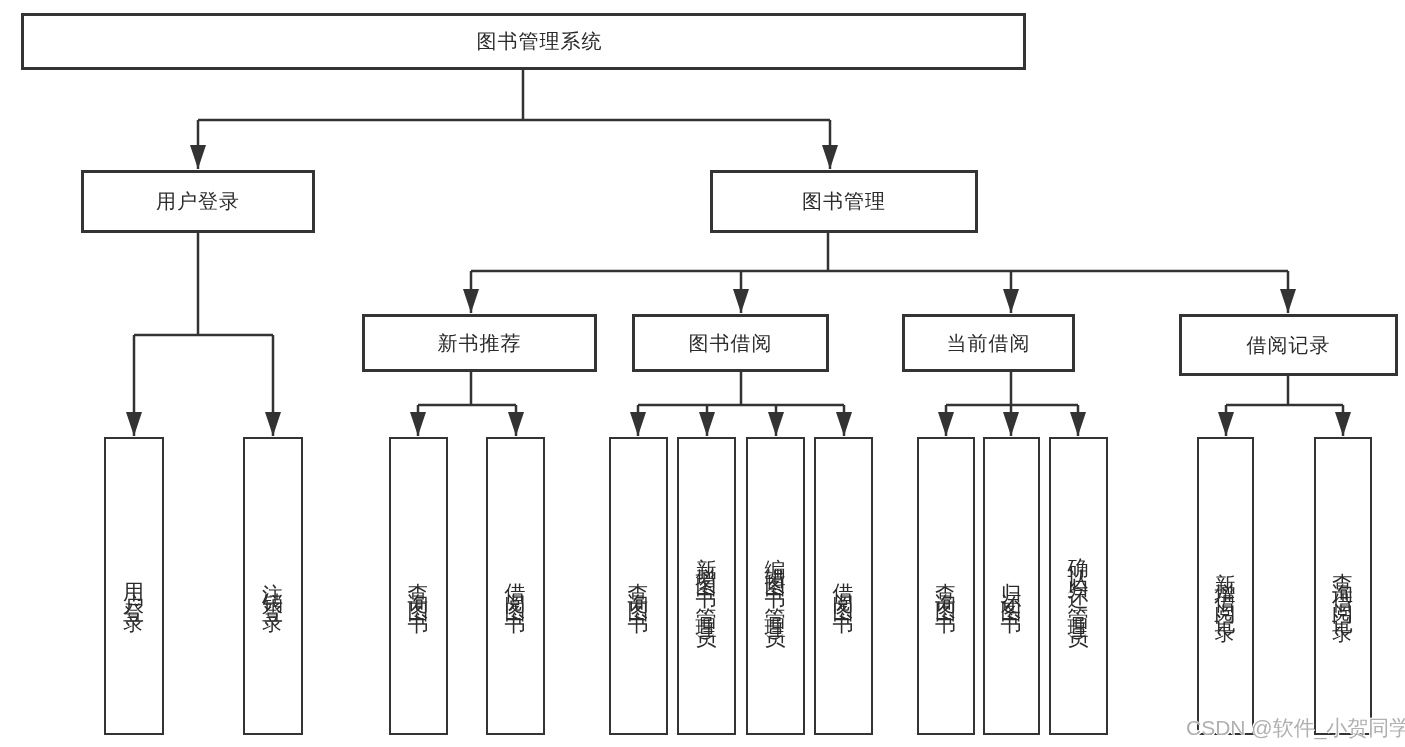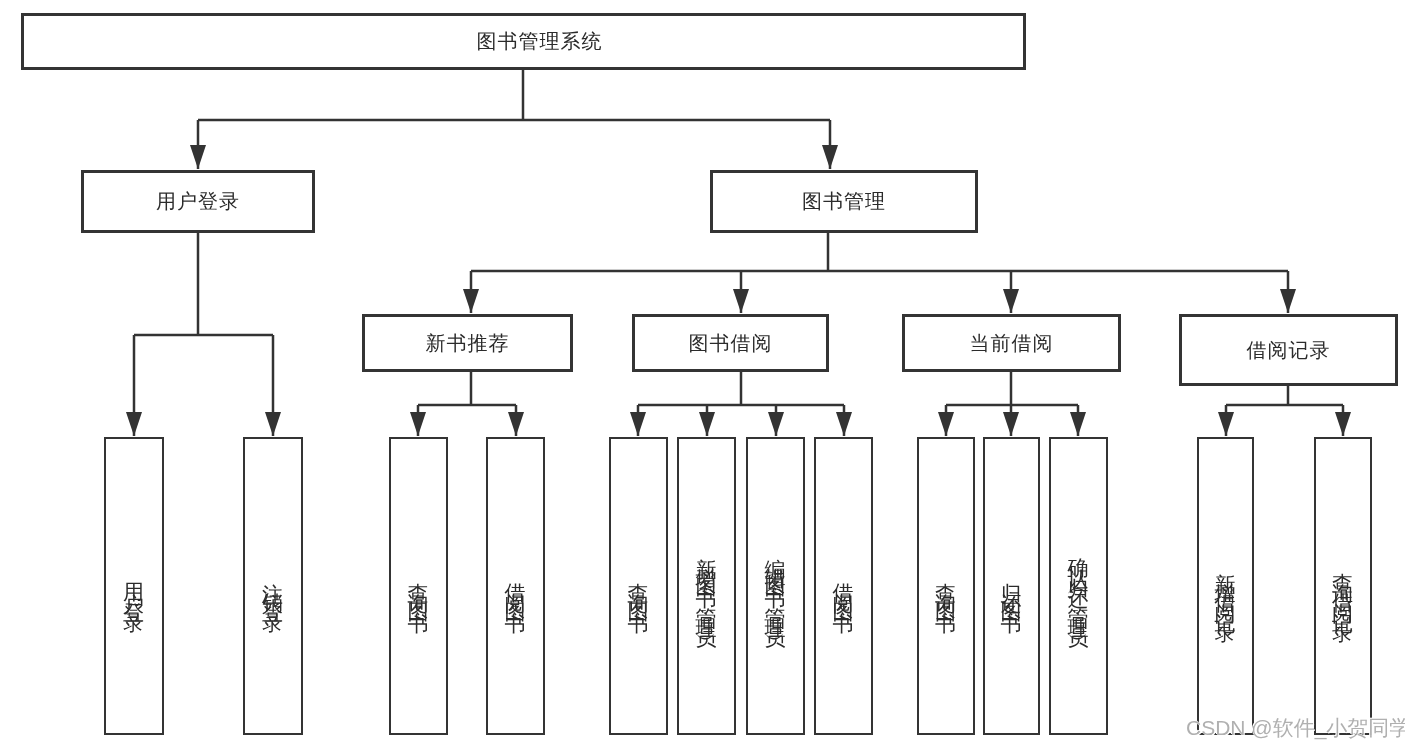--- a/index.html
+++ b/index.html
@@ -45,24 +45,24 @@
   }
 
   
   .n-root   { left: 21px;   top: 13px;  width: 1005px; height: 57px; padding-left: 32px; }
 
   
   .n-login  { left: 81px;   top: 170px; width: 234px;  height: 63px; }
   .n-mgmt   { left: 710px;  top: 170px; width: 268px;  height: 63px; }
 
   
-  .n-g0 { left: 362px;  top: 314px; width: 211px; height: 58px; }
+  .n-g0 { left: 362px;  top: 314px; width: 235px; height: 58px; }
   .n-g1 { left: 632px;  top: 314px; width: 197px; height: 58px; }
-  .n-g2 { left: 902px;  top: 314px; width: 219px; height: 58px; }
-  .n-g3 { left: 1179px; top: 314px; width: 219px; height: 72px; }
+  .n-g2 { left: 902px;  top: 314px; width: 173px; height: 58px; }
+  .n-g3 { left: 1179px; top: 314px; width: 219px; height: 62px; }
 
   
   .leaf { top: 437px; height: 298px; }
   .n-a1 { left: 104px;  width: 60px; }
   .n-a2 { left: 243px;  width: 60px; }
   .n-b1 { left: 389px;  width: 59px; }
   .n-b2 { left: 486px;  width: 59px; }
   .n-c1 { left: 609px;  width: 59px; }
   .n-c2 { left: 677px;  width: 59px; }
   .n-c3 { left: 746px;  width: 59px; }

